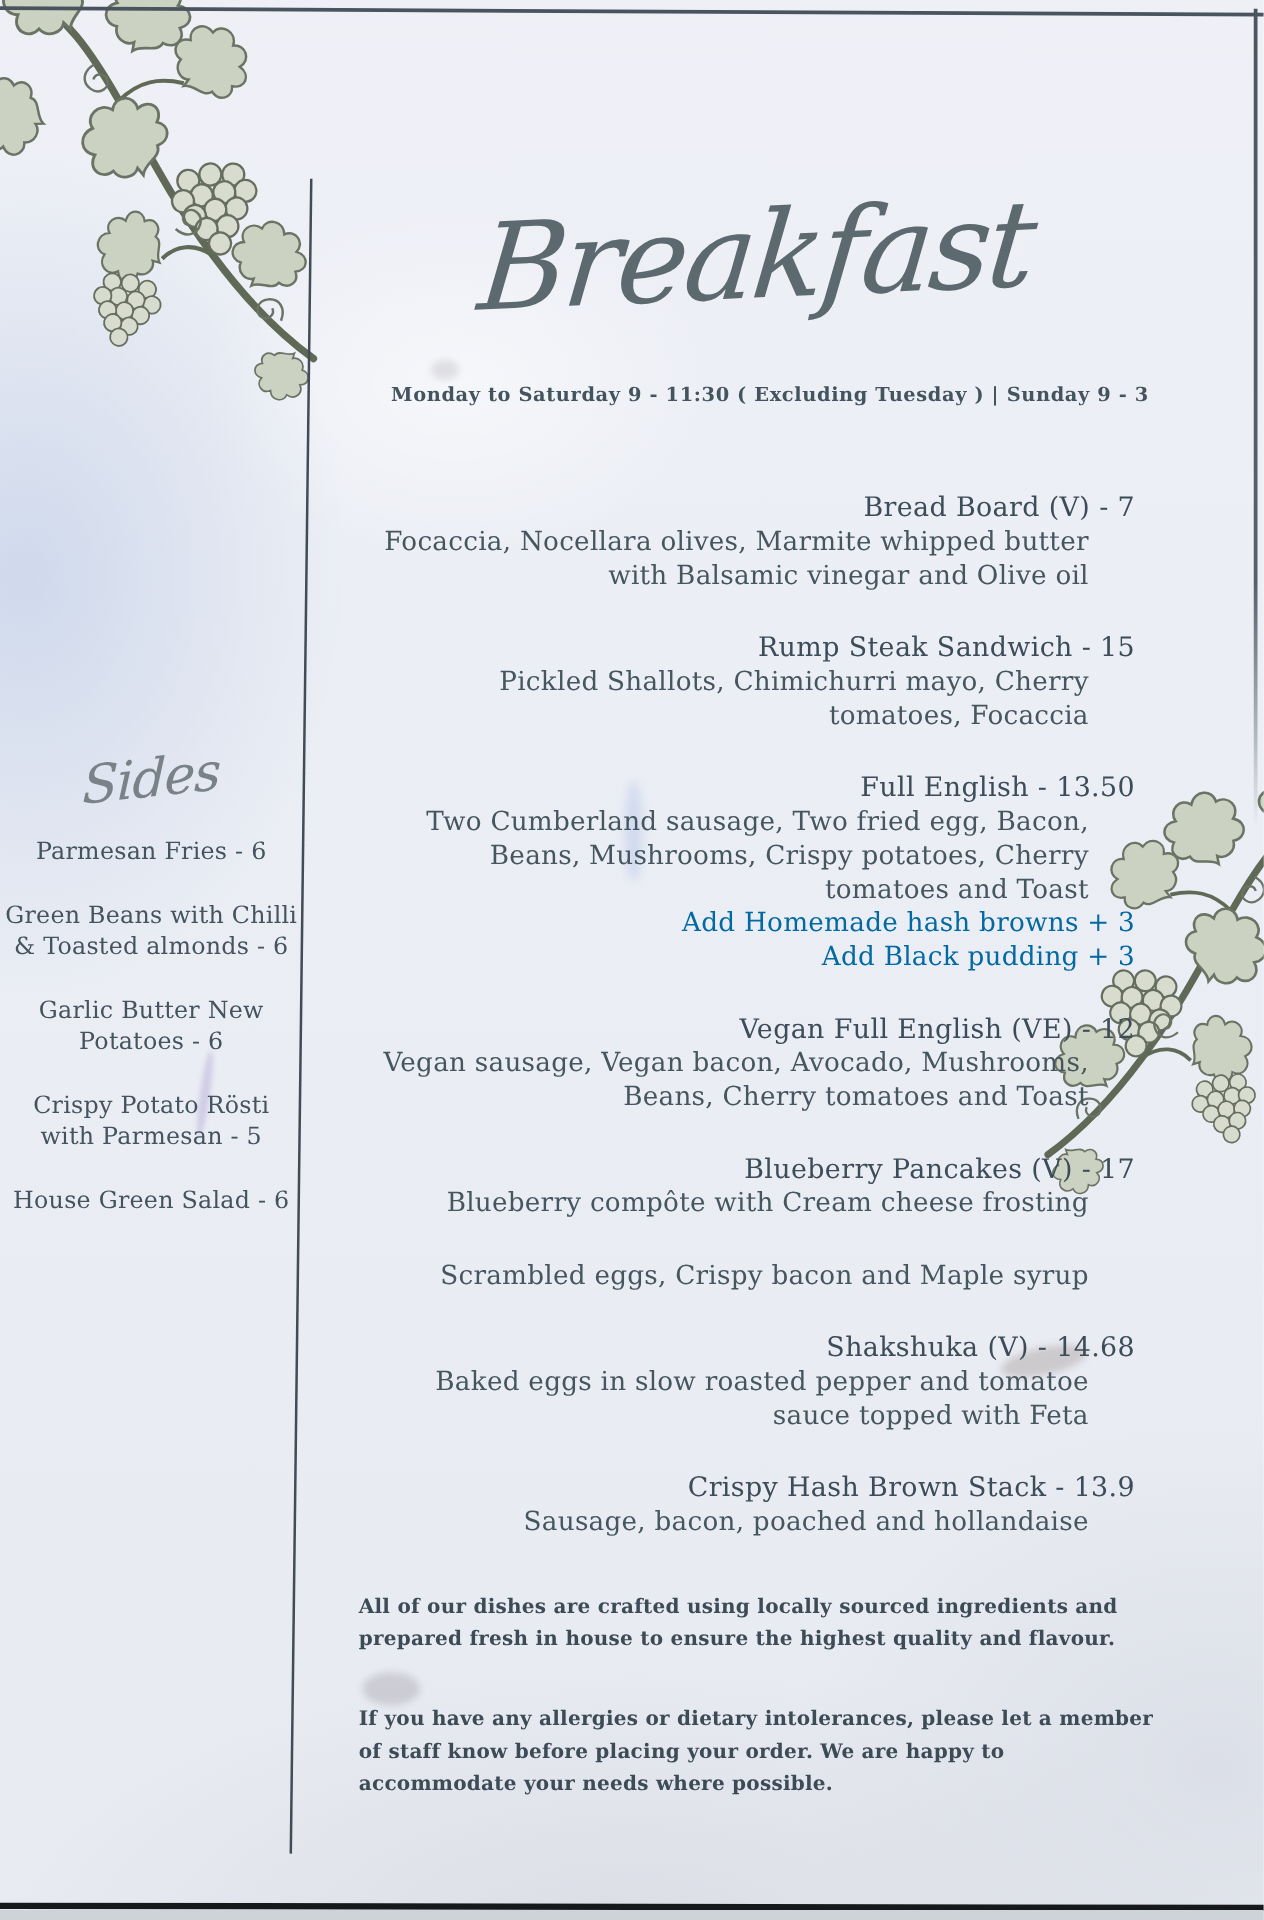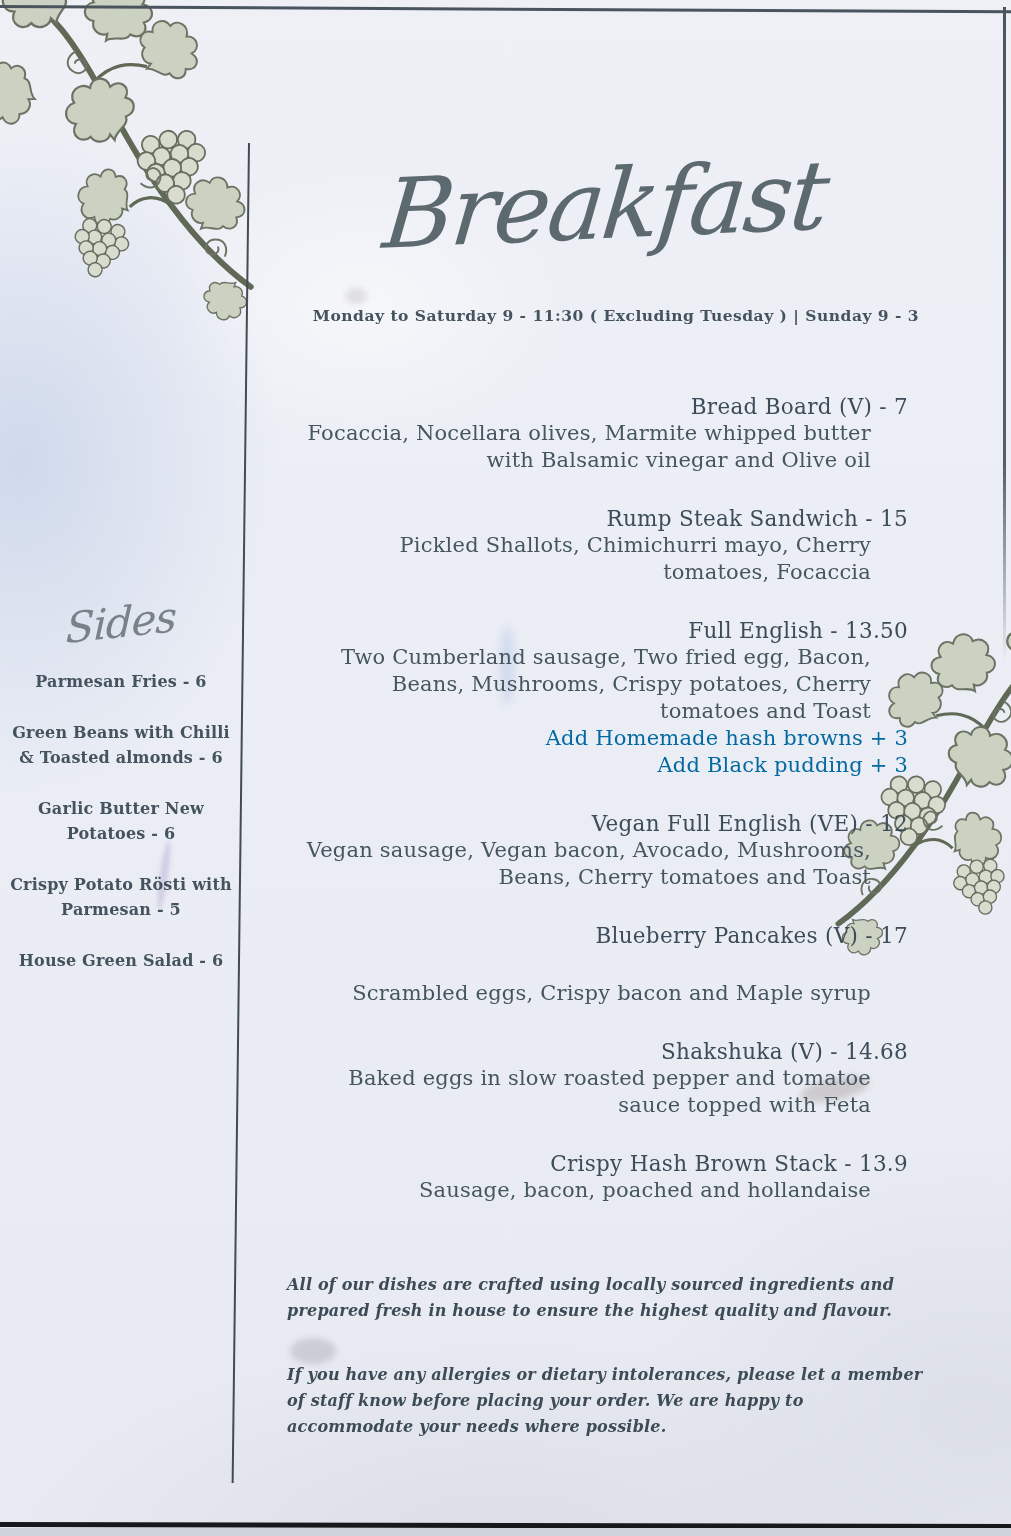--- a/index.html
+++ b/index.html
@@ -51,26 +51,26 @@
   .item-title{font-size:21.5px;line-height:27px;color:#3c4c58;letter-spacing:.3px;}
   .item-desc{font-size:21px;line-height:27px;color:#46565f;letter-spacing:.2px;max-width:568px;}
   .item-extra{font-size:21px;line-height:27px;color:#0369a1;letter-spacing:.2px;}
 
   
   .sides-col{left:2px;top:598px;width:238px;text-align:center;}
   .sides-heading{
     font-size:42px;font-style:italic;letter-spacing:-1px;color:#788287;
     transform:rotate(-6deg) skewX(-8deg);margin-bottom:22px;
   }
-  .side-item{font-size:16px;font-weight:bold;line-height:25px;color:#44535d;
+  .side-item{font-size:19px;font-weight:normal;line-height:25px;color:#44535d;
     letter-spacing:.2px;margin-bottom:26px;}
 
   
   .footer-col{left:287px;top:1272px;width:648px;}
-  .footer-note{font-size:16px;font-weight:bold;font-style:italic;line-height:26px;
+  .footer-note{font-size:16px;font-weight:bold;line-height:26px;
     color:#3c4b56;letter-spacing:.2px;margin-bottom:38px;}
 
   
   svg.decor{position:absolute;left:0;top:0;width:1011px;height:1536px;pointer-events:none;}
 </style>
 </head>
 <body>
 
 <svg class="decor" viewBox="0 0 1011 1536">
   <defs>
@@ -161,20 +161,21 @@
       <div class="item-desc">Two Cumberland sausage, Two fried egg, Bacon, Beans, Mushrooms, Crispy potatoes, Cherry tomatoes and Toast</div>
       <div class="item-extra">Add Homemade hash browns + 3</div>
       <div class="item-extra">Add Black pudding + 3</div>
     </div>
     <div class="menu-item">
       <div class="item-title">Vegan Full English (VE) - 12</div>
       <div class="item-desc">Vegan sausage, Vegan bacon, Avocado, Mushrooms, Beans, Cherry tomatoes and Toast</div>
     </div>
     <div class="menu-item">
       <div class="item-title">Blueberry Pancakes (V) - 17</div>
+      <div class="item-desc">Blueberry compôte with Cream cheese frosting</div>
     </div>
     <div class="menu-item">
       <div class="item-desc">Scrambled eggs, Crispy bacon and Maple syrup</div>
     </div>
     <div class="menu-item">
       <div class="item-title">Shakshuka (V) - 14.68</div>
       <div class="item-desc">Baked eggs in slow roasted pepper and tomatoe sauce topped with Feta</div>
     </div>
     <div class="menu-item">
       <div class="item-title">Crispy Hash Brown Stack - 13.9</div>

